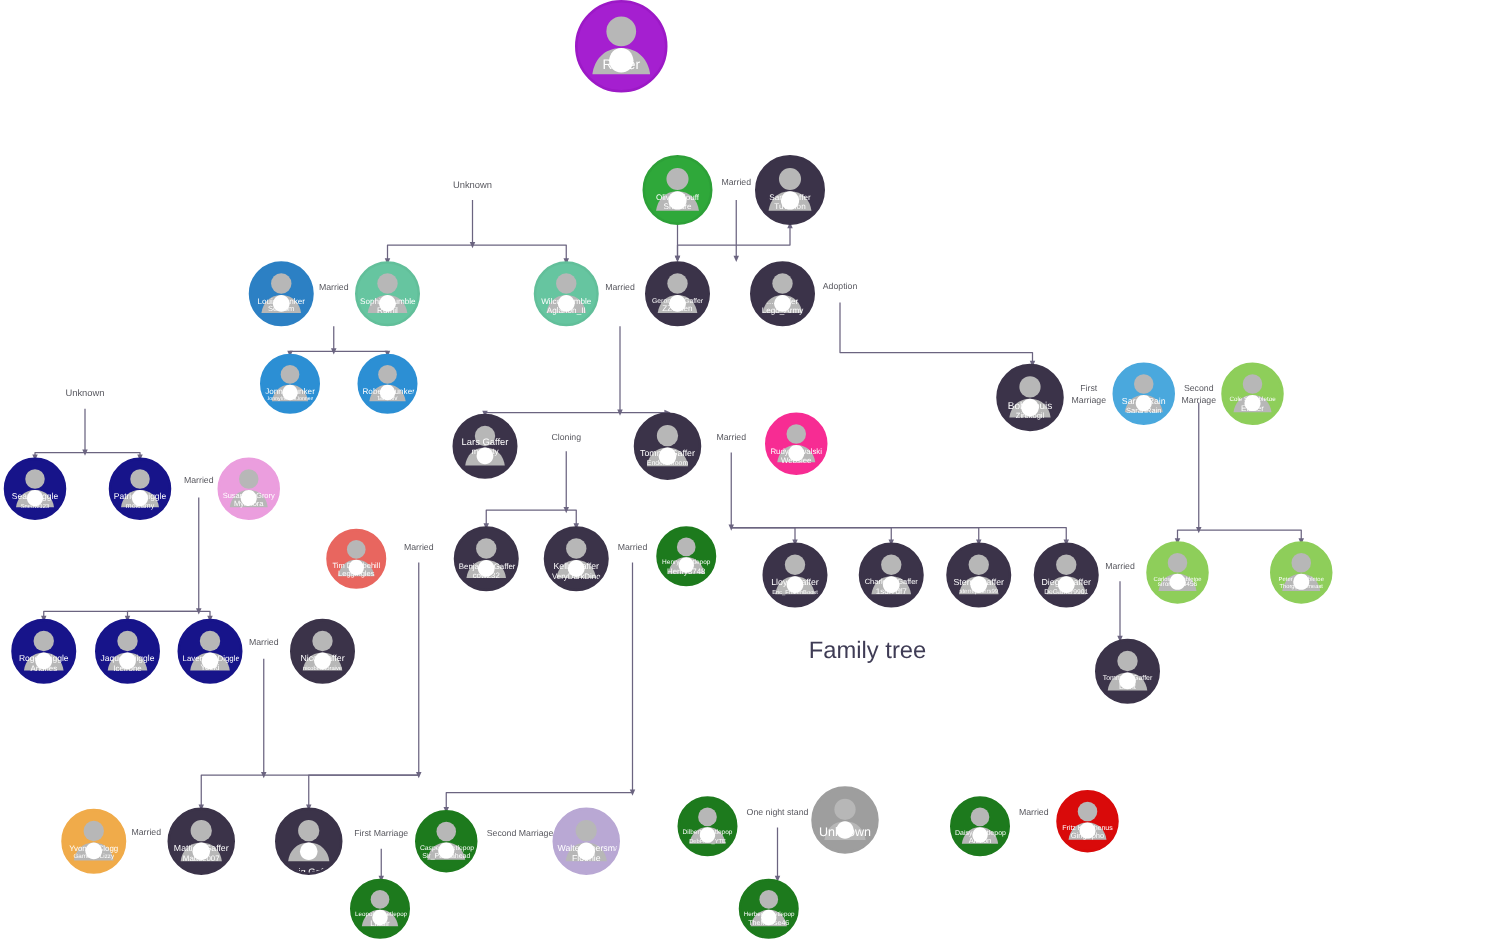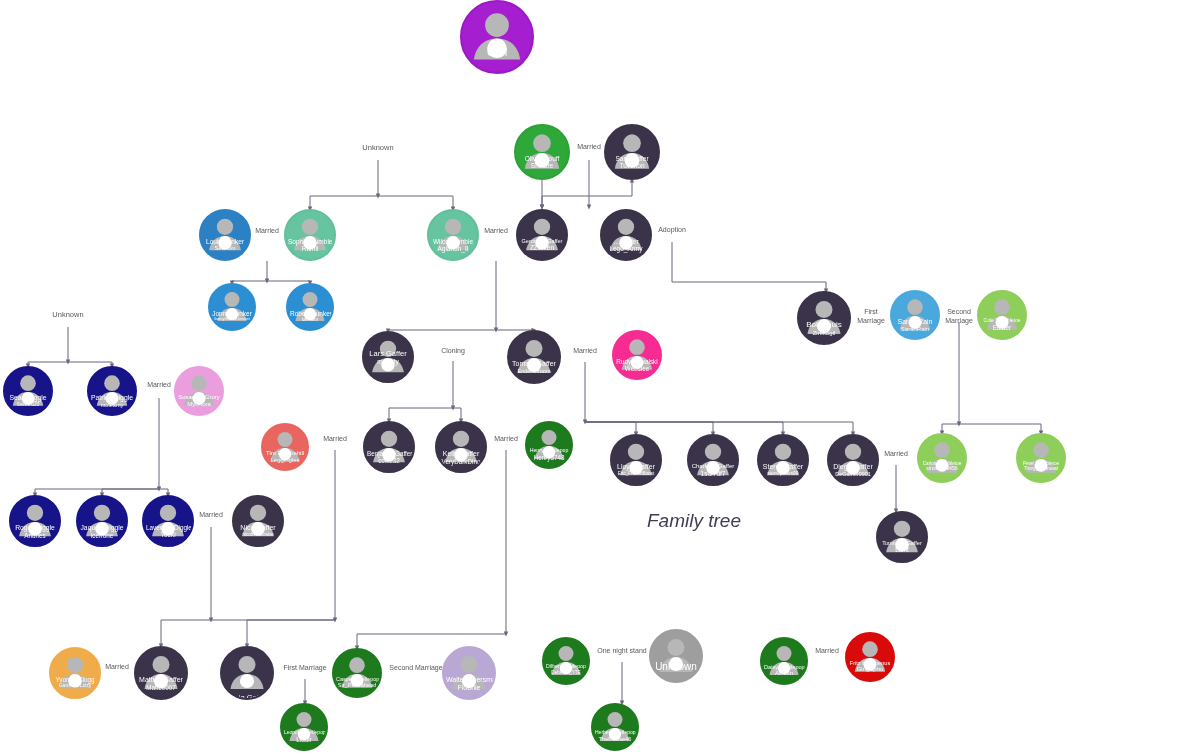--- a/index.html
+++ b/index.html
@@ -13,21 +13,21 @@
 
   .node{position:absolute;border-radius:50%;box-sizing:border-box;overflow:hidden;
         display:block;}
   .node .av{position:absolute;left:0;top:0;width:100%;height:100%;}
   .node .lbl{position:absolute;left:0;right:0;text-align:center;color:#ffffff;
         line-height:1.12;padding:0 2px;box-sizing:border-box;}
   .node .nm{display:block;white-space:nowrap;}
   .node .un{display:block;white-space:nowrap;}
 
   .rel{position:absolute;color:#58585f;white-space:pre;text-align:center;}
-  .title{position:absolute;color:#3f3c55;font-style:italic;text-align:center;
+  .title{position:absolute;color:#3f3c55;text-align:center;
         line-height:1.5;}
 </style>
 </head>
 <body>
 
 <div id="stage">
   <svg id="links" viewBox="0 0 1200 755" xmlns="http://www.w3.org/2000/svg">
     <defs>
       <marker id="arrow" markerWidth="6" markerHeight="6" refX="3" refY="3" orient="auto" markerUnits="strokeWidth">
         <path d="M0.5,0.8 L5.5,3 L0.5,5.2 z" fill="#6b6480"></path>
@@ -80,21 +80,21 @@
   </svg>
 
   <div id="node-layer">
       <div class="node" style="left: 460px; top: 0px; width: 74px; height: 74px; background: rgb(165, 31, 208); border: 2px solid rgb(156, 25, 198);">
         <div class="av"><svg viewBox="0 0 100 100" preserveAspectRatio="none" width="100%" height="100%">
             <circle cx="50" cy="33" r="17" fill="#b7b7b7"></circle>
             <path d="M50 52 C30 52 19 66 17 82 L83 82 C81 66 70 52 50 52 Z" fill="#b7b7b7"></path>
             <path d="M50 52 C42 52 37 58 36 66 C36 74 42 80 50 80 C58 80 64 74 64 66 C63 58 58 52 50 52 Z" fill="#ffffff"></path>
           </svg></div>
         <div class="lbl" style="top: 44.4px;">
-          <span class="nm" style="font-size: 11px;">Carl</span>
+          <span class="nm" style="font-size: 11px;">Roger</span>
         </div>
       </div>
       <div class="node" style="left: 514px; top: 124px; width: 56px; height: 56px; background: rgb(47, 168, 58); border: 2px solid rgb(45, 160, 56);">
         <div class="av"><svg viewBox="0 0 100 100" preserveAspectRatio="none" width="100%" height="100%">
             <circle cx="50" cy="33" r="17" fill="#b7b7b7"></circle>
             <path d="M50 52 C30 52 19 66 17 82 L83 82 C81 66 70 52 50 52 Z" fill="#b7b7b7"></path>
             <path d="M50 52 C42 52 37 58 36 66 C36 74 42 80 50 80 C58 80 64 74 64 66 C63 58 58 52 50 52 Z" fill="#ffffff"></path>
           </svg></div>
         <div class="lbl" style="top: 29.12px;">
           <span class="nm" style="font-size: 6.5px;">Olivia Plouff</span>

